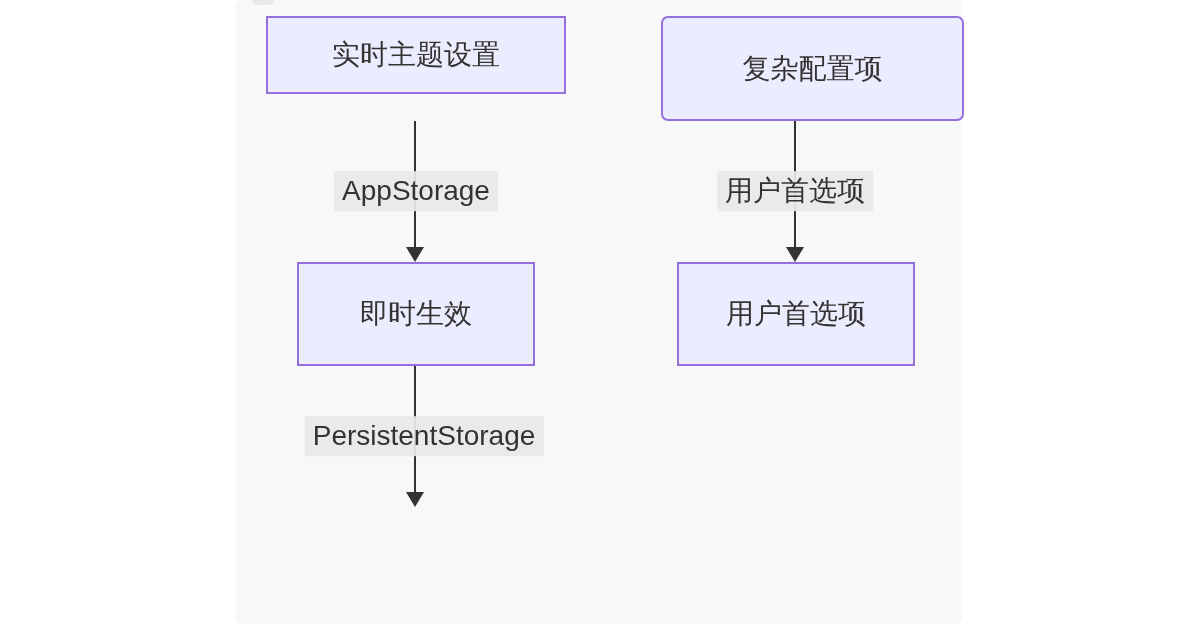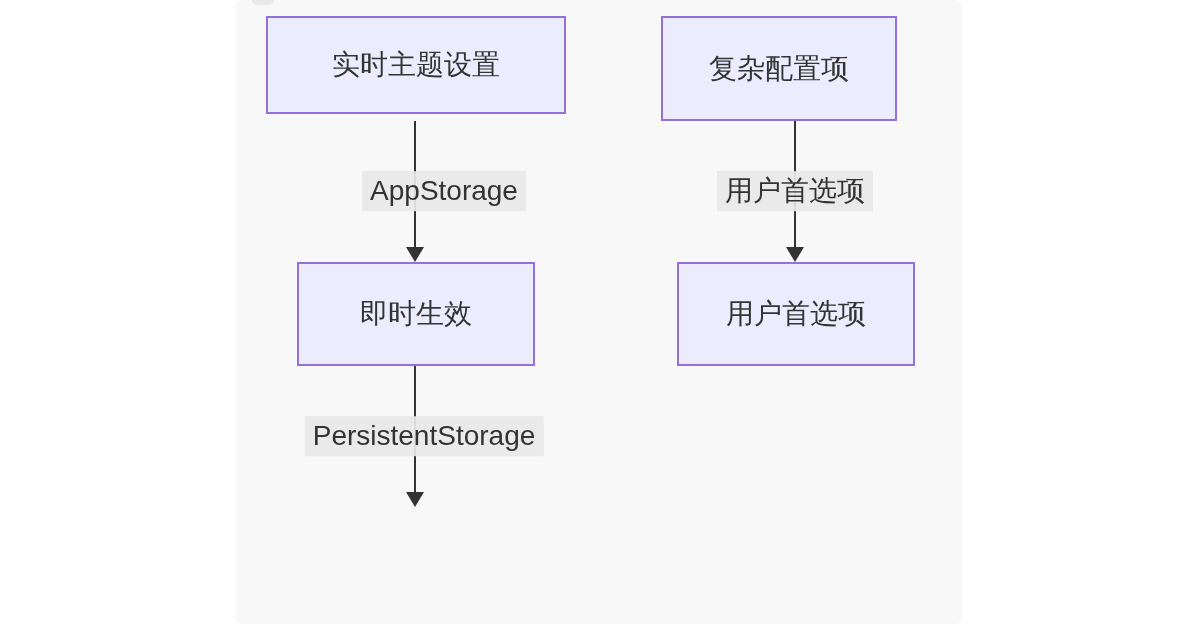--- a/index.html
+++ b/index.html
@@ -15,39 +15,39 @@
     font-family:"Liberation Sans","DejaVu Sans",sans-serif;}
   .page{position:relative;width:1183px;height:624px;background:#ffffff;}
   .canvas{position:absolute;left:236px;top:0;width:726px;height:624px;
     background:var(--canvas-bg);border-radius:6px;}
   .tab-notch{position:absolute;left:16px;top:0;width:22px;height:5px;
     background:#e9e9e9;border-radius:0 0 5px 5px;}
   .node{position:absolute;background:var(--node-fill);
     border:2px solid var(--node-border);
     display:flex;align-items:center;justify-content:center;
     color:var(--text);font-size:28px;line-height:1.2;}
-  .n1{left:30px; top:16px; width:300px;height:98px;}
+  .n1{left:30px; top:16px; width:300px;height:78px;}
   .n2{left:61px; top:262px;width:238px;height:104px;}
   .n3{left:45px; top:507px;width:271px;height:105px;}
-  .n4{left:425px;top:16px; width:236px;height:105px;}
+  .n4{left:425px;top:16px; width:303px;height:105px;border-radius:7px;}
   .n5{left:441px;top:262px;width:238px;height:104px;}
   .edge-line{position:absolute;width:2px;background:var(--arrow);}
   .lineA{left:178px;top:121px;height:139px;}
   .lineB{left:178px;top:366px;height:139px;}
   .lineC{left:558px;top:121px;height:139px;}
   .arrowhead{position:absolute;width:0;height:0;
     border-left:9px solid transparent;border-right:9px solid transparent;
     border-top:15px solid var(--arrow);}
   .ahA{left:170px;top:247px;}
   .ahB{left:170px;top:492px;}
   .ahC{left:550px;top:247px;}
   .edge-label{position:absolute;transform:translate(-50%,-50%);
     background:var(--edge-label-bg);color:var(--text);
     font-size:28px;line-height:1.2;padding:3px 8px;white-space:nowrap;}
-  .e1{left:180px;top:191px;margin-left:28px;}
+  .e1{left:180px;top:191px;}
   .e2{left:180px;top:436px;margin-left:8px;}
   .e3{left:559px;top:191px;}
 </style>
 </head>
 <body>
 
 <div class="page">
   <div class="canvas">
     <div class="tab-notch"></div>
 

